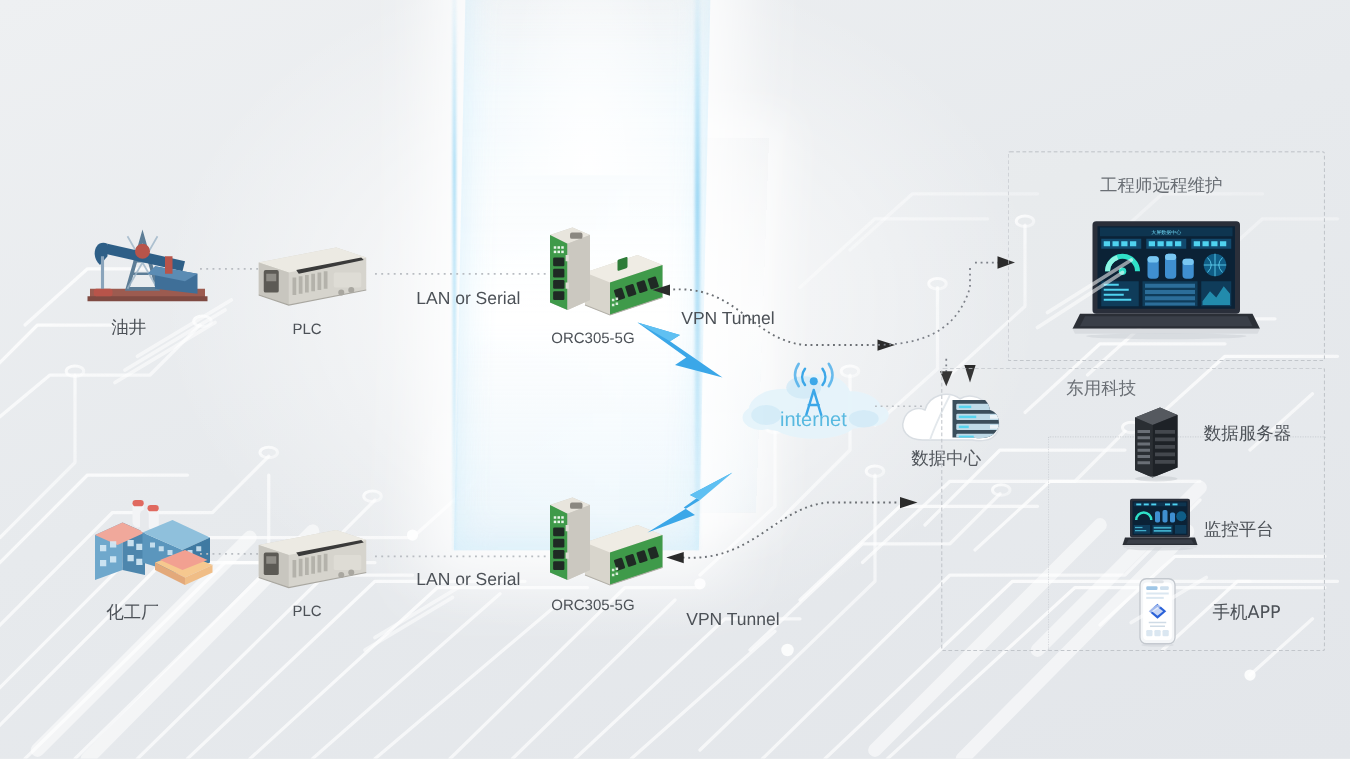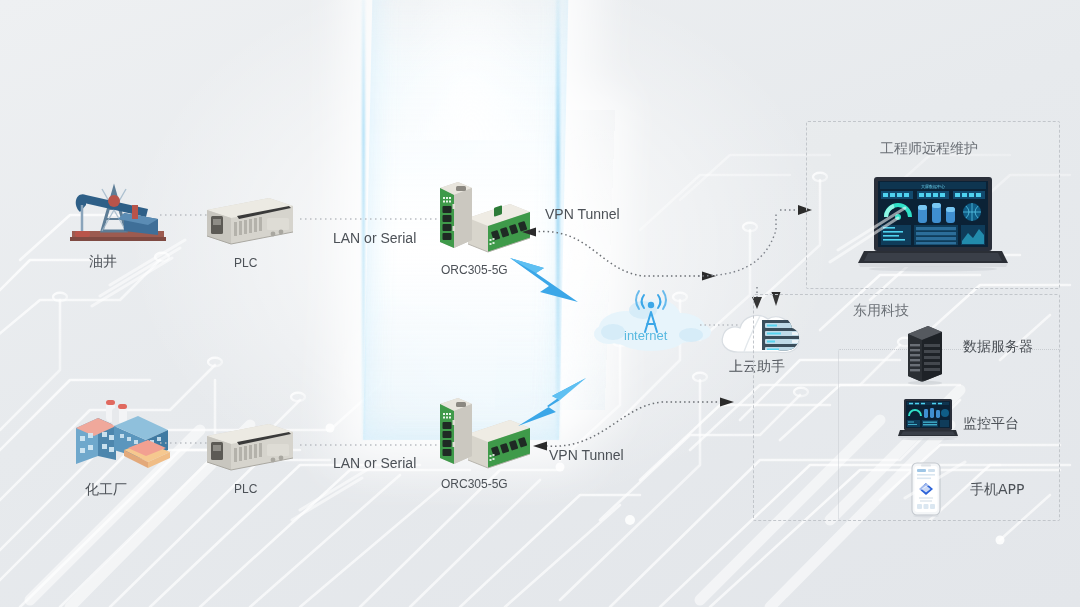--- a/index.html
+++ b/index.html
@@ -45,25 +45,25 @@
 
   
   .panel{position:absolute;border:1px dashed #c2c6cb;border-radius:2px;background:rgba(255,255,255,.05);}
   .panel-inner{position:absolute;border:1px dotted #c8ccd1;border-radius:2px;}
 
   
   svg.art{position:absolute;overflow:visible;}
 
   
   .lbl-lan{position:absolute;color:#4c5157;font-size:14px;text-align:center;}
-  .lbl-vpn{position:absolute;color:#4c5157;font-size:14px;}
+  .lbl-vpn{position:absolute;color:#4c5157;font-size:14px;margin-top:40px;}
   .lbl-dev{position:absolute;color:#4c5157;font-size:12px;}
   .lbl-zh{position:absolute;color:#4c5157;font-size:14px;
     font-family:"DejaVu Sans","Liberation Sans",sans-serif;}
-  .lbl-internet{position:absolute;color:#58b9e0;font-size:13px;}
+  .lbl-internet{position:absolute;color:#58b9e0;font-size:16px;}
 
   
   #logo{position:absolute;left:22px;top:16px;width:200px;height:58px;}
   .logo-zh{position:absolute;left:60px;top:14px;font-size:30px;font-weight:700;color:#2f2f2f;
     font-family:"DejaVu Sans","Liberation Sans",sans-serif;letter-spacing:1px;}
   .logo-en{position:absolute;left:62px;top:46px;font-size:9px;font-weight:700;color:#3a3a3a;
     letter-spacing:1.25px;}
 </style>
 </head>
 <body>
@@ -457,21 +457,21 @@
           <rect x="49" y="42.5" width="12" height="2"></rect>
       </g>
       <g fill="#f5f9fb" opacity=".85">
         <rect x="74" y="18" width="7" height="3"></rect>
           <rect x="74" y="26" width="7" height="3"></rect>
         <rect x="74" y="34" width="7" height="3"></rect>
       </g>
     </g>
     <path d="M42 10 C 36 22 30 34 26 46" fill="none" stroke="#e3e8ec" stroke-width="1.4"></path>
   </svg>
-  <div class="lbl-zh" style="left:729px;top:358px;">上云助手</div>
+  <div class="lbl-zh" style="left:729px;top:358px;">数据中心</div>
 
   <svg class="art" style="left:690px;top:210px;" width="130" height="110" viewBox="0 0 130 110">
     <path d="M8 66 C 40 66 74 60 86 20 L86 4" fill="none" stroke="#7d8189" stroke-width="1.4" stroke-dasharray="1.5 3"></path>
     <path d="M86 104 L81.5 90 L90.5 90 Z" fill="#2b2b2b" transform="translate(0,-8)"></path>
   </svg>
   <svg class="art" style="left:745px;top:285px;" width="24" height="26" viewBox="0 0 24 26">
     <path d="M12 2 L12 16" stroke="#7d8189" stroke-width="1.4" stroke-dasharray="1.5 3"></path>
     <path d="M12 24 L7 12 L17 12 Z" fill="#2b2b2b"></path>
   </svg>
   <svg class="art" style="left:778px;top:200px;" width="36" height="20" viewBox="0 0 36 20">

